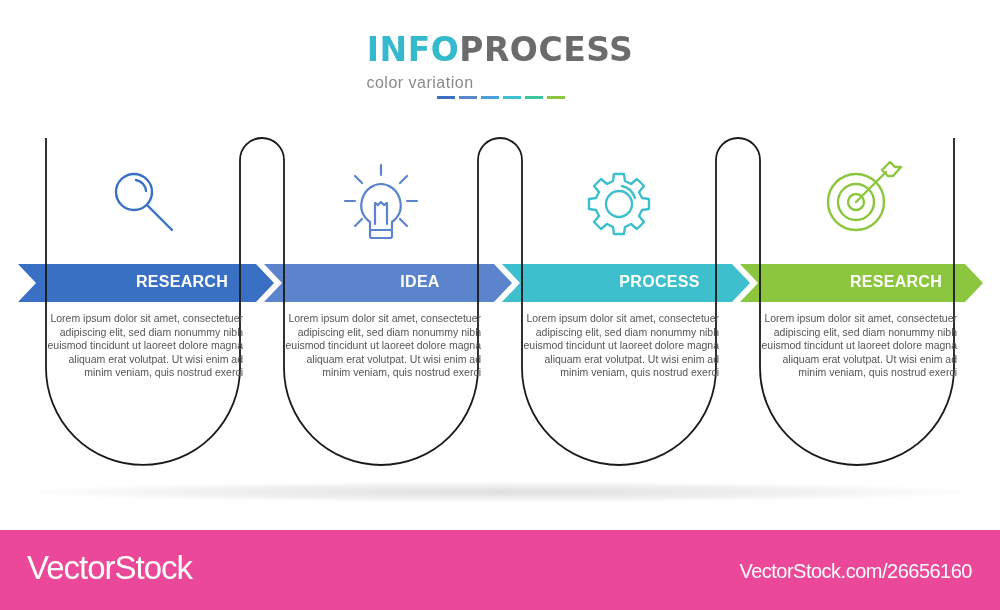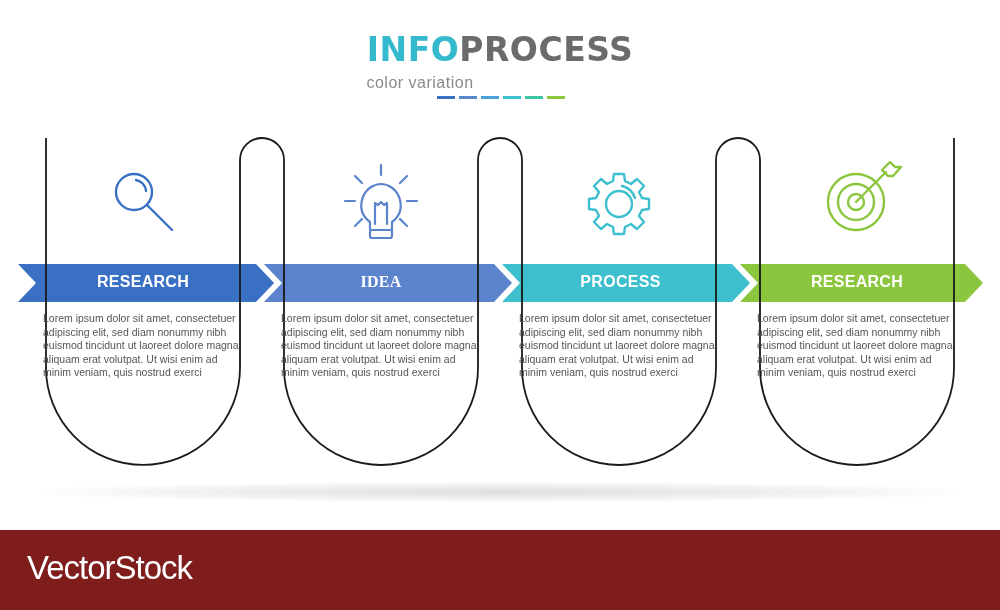--- a/index.html
+++ b/index.html
@@ -20,32 +20,32 @@
       position: absolute; left: 0; top: 74px; width: 840px; text-align: center;
       font-size: 16px; color: #8a8a8a; letter-spacing: 0.5px;
     }
     .swatches {
       position: absolute; top: 96px; left: 437px; display: flex; gap: 4px;
     }
     .swatches span { display: block; width: 18px; height: 3px; }
     svg.diagram { position: absolute; left: 0; top: 0; }
     .step-label {
       position: absolute; top: 273px; color: #ffffff; font-weight: bold;
-      font-size: 16px; text-align: center; letter-spacing: 0.3px;
+      font-size: 16px; text-align: center; letter-spacing: 0.3px; margin-left: 39px;
     }
     .body-text {
-      position: absolute; top: 312px; width: 200px; text-align: left;
+      position: absolute; top: 312px; width: 200px; text-align: right;
       font-size: 10.5px; line-height: 13.5px; color: #555555;
     }
     .shadow {
       position: absolute; left: 40px; top: 482px; width: 920px; height: 20px;
       background: radial-gradient(ellipse at center, rgba(0,0,0,0.13) 0%, rgba(0,0,0,0.05) 50%, rgba(0,0,0,0) 75%);
     }
     .footer {
-      position: absolute; left: 0; top: 530px; width: 1000px; height: 80px; background: #7f1d1d;
+      position: absolute; left: 0; top: 530px; width: 1000px; height: 80px; background: #ec4899;
     }
     .footer .brand {
       position: absolute; left: 27px; top: 19px; color: #fff; font-size: 33px;
       letter-spacing: -1px;
     }
     .footer .url {
       position: absolute; right: 28px; top: 30px; color: #fff; font-size: 20px;
       letter-spacing: -0.5px;
     }
   </style>
@@ -120,26 +120,27 @@
   <g fill="none" stroke="#8cc63f" stroke-width="2.4" stroke-linecap="round" stroke-linejoin="round">
     <circle cx="856" cy="202" r="28"></circle>
     <circle cx="856" cy="202" r="18"></circle>
     <circle cx="856" cy="202" r="8"></circle>
     <line x1="856" y1="202" x2="886" y2="172"></line>
     <path d="M882,170 L890,162 L895,167 L901,167 L893,176 L888,176 Z"></path>
   </g>
 </svg>
 
 <div class="step-label" style="left:46px;width:194px;">RESEARCH</div>
-<div class="step-label" style="left:284px;width:194px;font-family:Liberation Serif, serif;">IDEA</div>
+<div class="step-label" style="left:284px;width:194px;">IDEA</div>
 <div class="step-label" style="left:522px;width:197px;">PROCESS</div>
 <div class="step-label" style="left:760px;width:194px;">RESEARCH</div>
 
 <div class="body-text" style="left:43px;">Lorem ipsum dolor sit amet, consectetuer adipiscing elit, sed diam nonummy nibh euismod tincidunt ut laoreet dolore magna aliquam erat volutpat. Ut wisi enim ad minim veniam, quis nostrud exerci</div>
 <div class="body-text" style="left:281px;">Lorem ipsum dolor sit amet, consectetuer adipiscing elit, sed diam nonummy nibh euismod tincidunt ut laoreet dolore magna aliquam erat volutpat. Ut wisi enim ad minim veniam, quis nostrud exerci</div>
 <div class="body-text" style="left:519px;">Lorem ipsum dolor sit amet, consectetuer adipiscing elit, sed diam nonummy nibh euismod tincidunt ut laoreet dolore magna aliquam erat volutpat. Ut wisi enim ad minim veniam, quis nostrud exerci</div>
 <div class="body-text" style="left:757px;">Lorem ipsum dolor sit amet, consectetuer adipiscing elit, sed diam nonummy nibh euismod tincidunt ut laoreet dolore magna aliquam erat volutpat. Ut wisi enim ad minim veniam, quis nostrud exerci</div>
 
 <div class="shadow"></div>
 
 <div class="footer">
   <div class="brand">VectorStock</div>
+  <div class="url">VectorStock.com/26656160</div>
 </div>
 
 </body></html>

